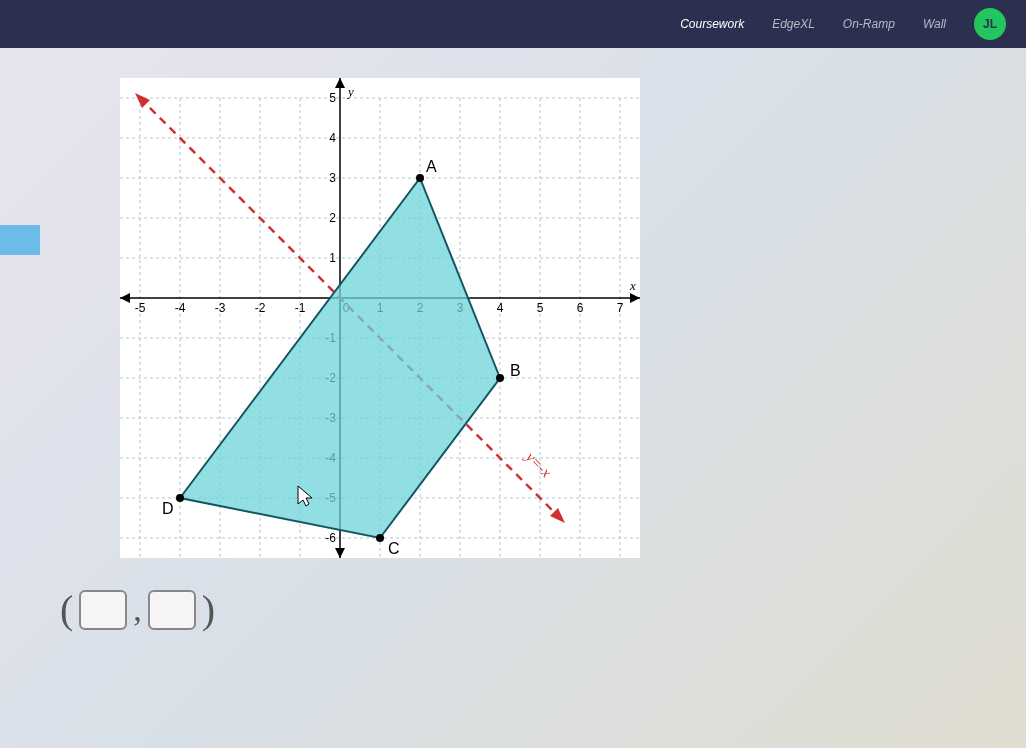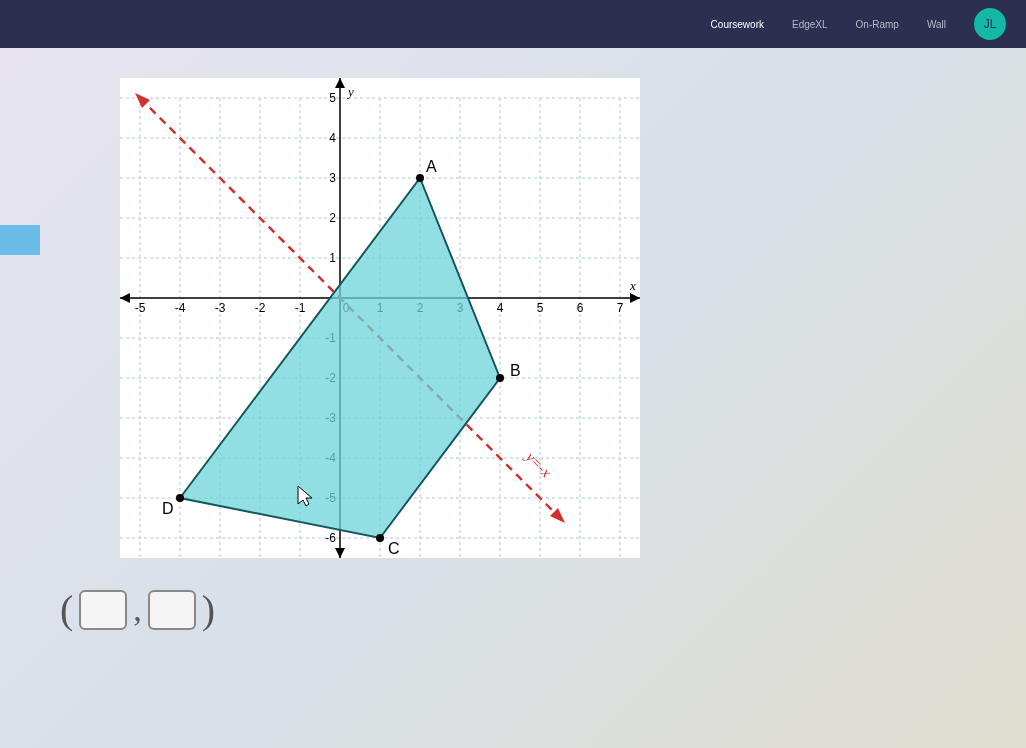--- a/index.html
+++ b/index.html
@@ -15,38 +15,39 @@
       background: #2b3050;
       height: 48px;
       display: flex;
       align-items: center;
       justify-content: flex-end;
       padding: 0 20px;
       gap: 28px;
     }
     .nav-item {
       color: #b8b8c8;
-      font-size: 10px;
+      font-size: 12px;
       cursor: pointer;
+      font-style: italic;
     }
     .nav-item.active {
       color: #fff;
       font-weight: 500;
     }
     .avatar {
       width: 32px;
       height: 32px;
       border-radius: 50%;
-      background: #14b8a6;
+      background: #22c55e;
       color: #2b3050;
       display: flex;
       align-items: center;
       justify-content: center;
       font-size: 12px;
-      font-weight: normal;
+      font-weight: bold;
     }
     .content {
       padding: 30px 60px;
     }
     .graph-wrap {
       display: flex;
       justify-content: flex-start;
       margin-left: 60px;
     }
     svg.graph {

